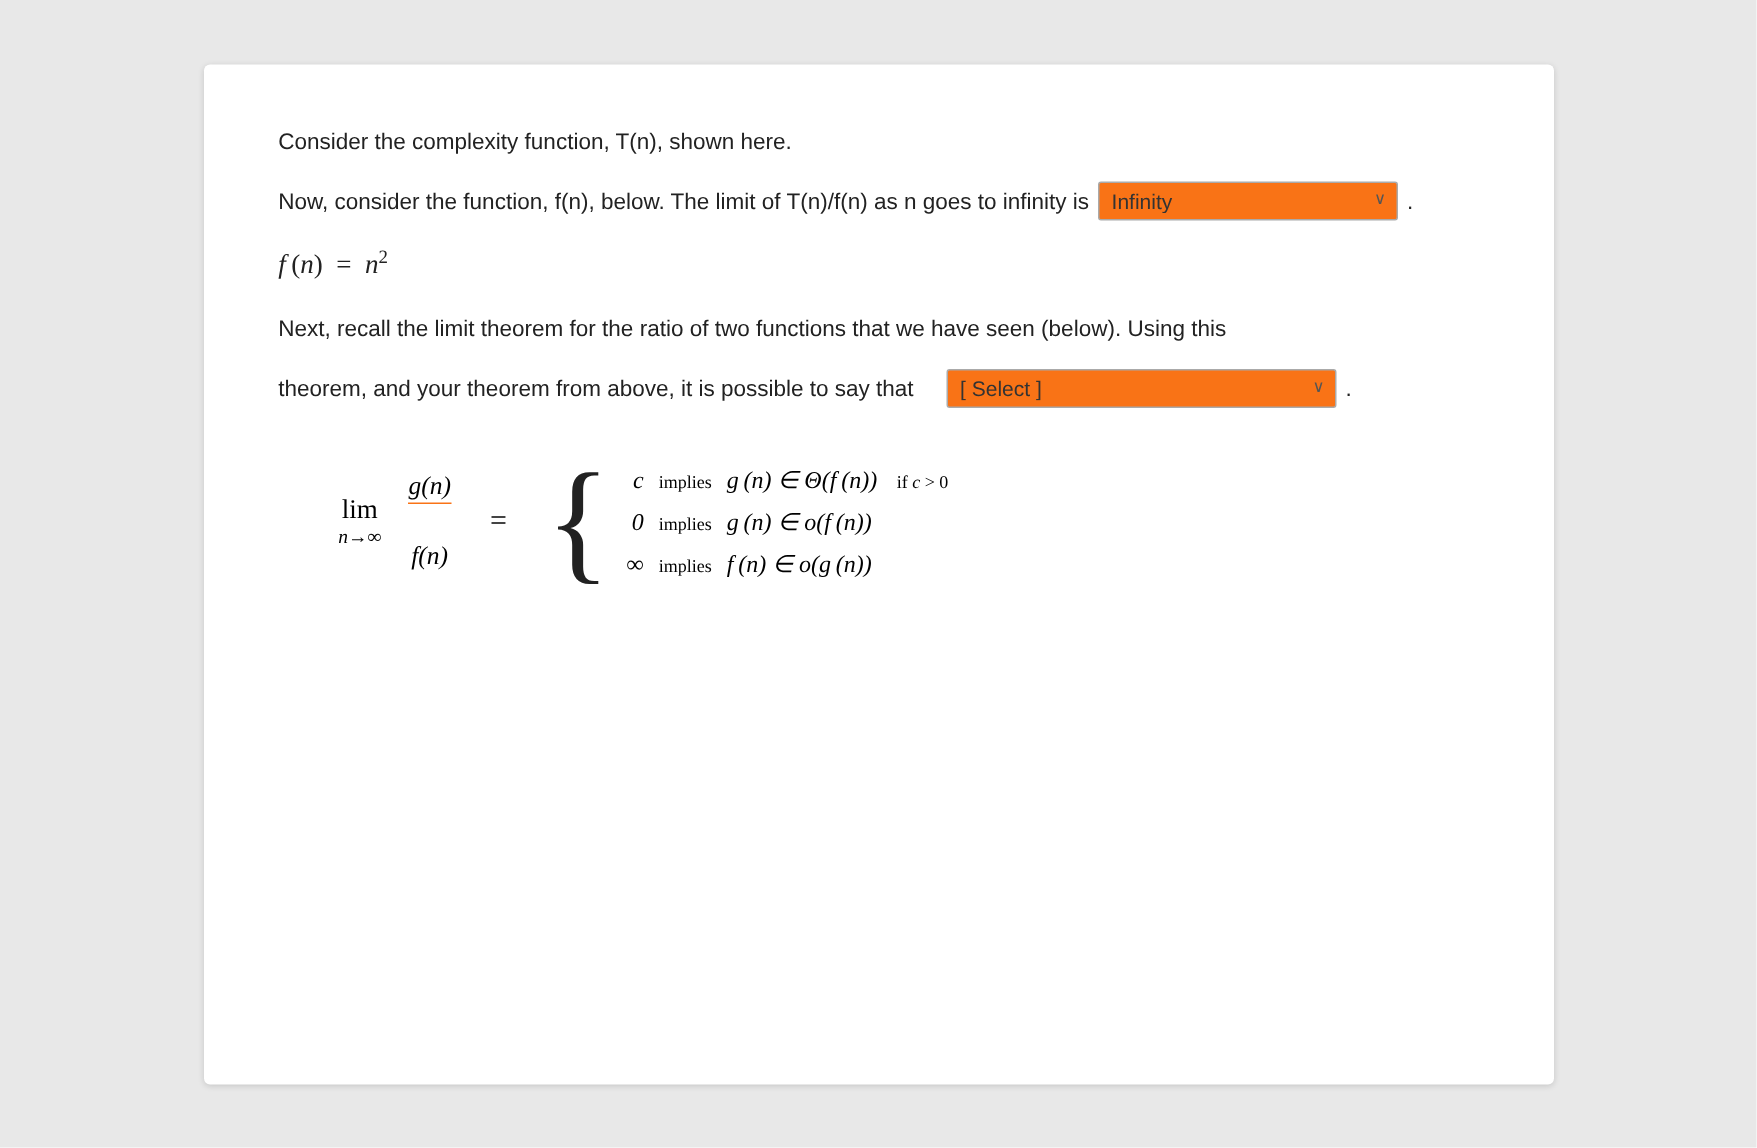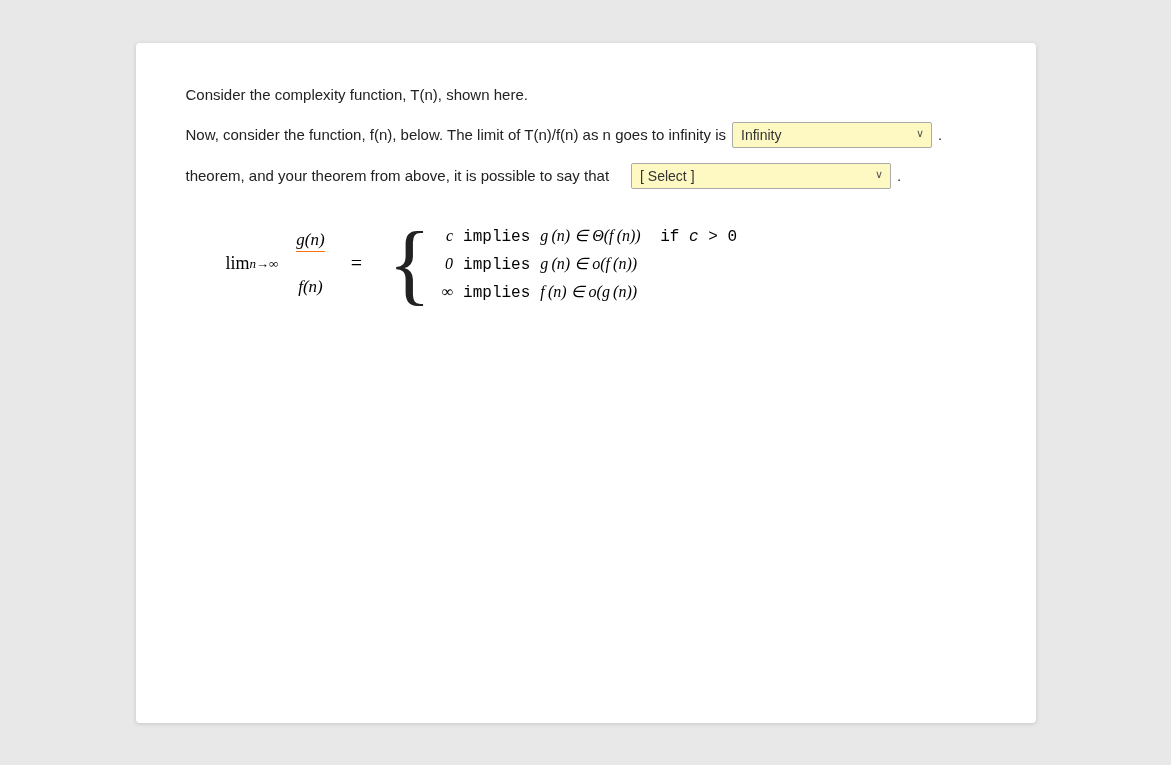--- a/index.html
+++ b/index.html
@@ -45,21 +45,21 @@
     .select-wrapper {
       display: inline-block;
       position: relative;
       vertical-align: middle;
     }
 
     .select-dropdown {
       appearance: none;
       -webkit-appearance: none;
       border: 1px solid #aaa;
-      background: #fef9c3;
+      background: #f97316;
       padding: 4px 28px 4px 8px;
       font-family: Arial, Helvetica, sans-serif;
       font-size: 14px;
       color: #333;
       cursor: pointer;
       border-radius: 2px;
       min-width: 200px;
     }
 
     .select-dropdown-sm {
@@ -97,21 +97,21 @@
     .limit-block {
       display: flex;
       align-items: center;
       margin-top: 30px;
       margin-left: 40px;
       gap: 18px;
     }
 
     .lim-part {
       display: flex;
-      flex-direction: row;
+      flex-direction: column;
       align-items: center;
       font-family: Georgia, serif;
       font-size: 17px;
       font-style: italic;
     }
 
     .lim-label {
       font-family: Georgia, serif;
       font-size: 18px;
       font-style: normal;
@@ -179,22 +179,22 @@
     }
 
     .case-val {
       font-style: italic;
       min-width: 16px;
       text-align: right;
     }
 
     .case-text {
       font-style: normal;
-      font-family: Liberation Mono, monospace;
-      font-size: 16px;
+      font-family: Liberation Serif, serif;
+      font-size: 12px;
     }
 
     .case-math {
       font-style: italic;
     }
 
     sup {
       font-size: 0.7em;
       vertical-align: super;
     }
@@ -214,21 +214,27 @@
         <option>Infinity</option>
         <option>0</option>
         <option>6</option>
         <option>Other</option>
       </select>
       <span class="chevron-icon">∨</span>
     </div>
     <span class="period">.</span>
   </div>
 
-
+  <div class="math-block" style="margin-top:6px;">
+    <span>
+      <i>f</i> (<i>n</i>) &nbsp;= &nbsp;<i>n</i><sup>2</sup>
+    </span>
+  </div>
+
+  <p class="paragraph">Next, recall the limit theorem for the ratio of two functions that we have seen (below). Using this</p>
 
   <div class="inline-row" style="margin-bottom: 26px;">
     <span>theorem, and your theorem from above, it is possible to say that</span>
     <div class="select-wrapper">
       <select class="select-dropdown select-dropdown-sm">
         <option>[ Select ]</option>
         <option>T(n) ∈ Θ(f(n))</option>
         <option>T(n) ∈ o(f(n))</option>
         <option>f(n) ∈ o(T(n))</option>
       </select>

